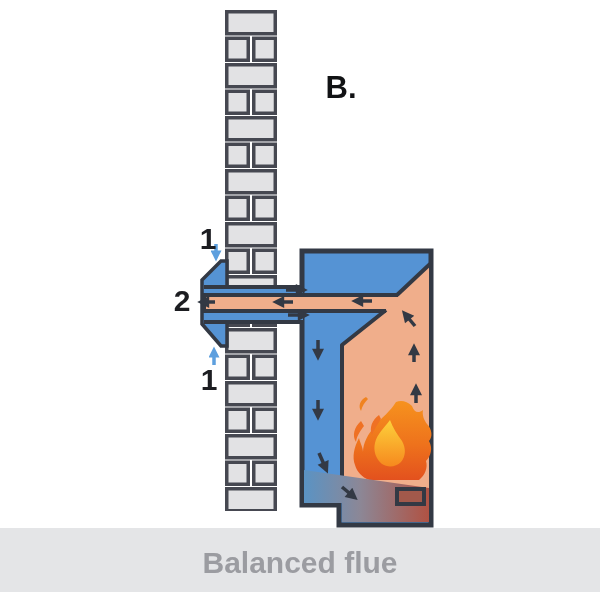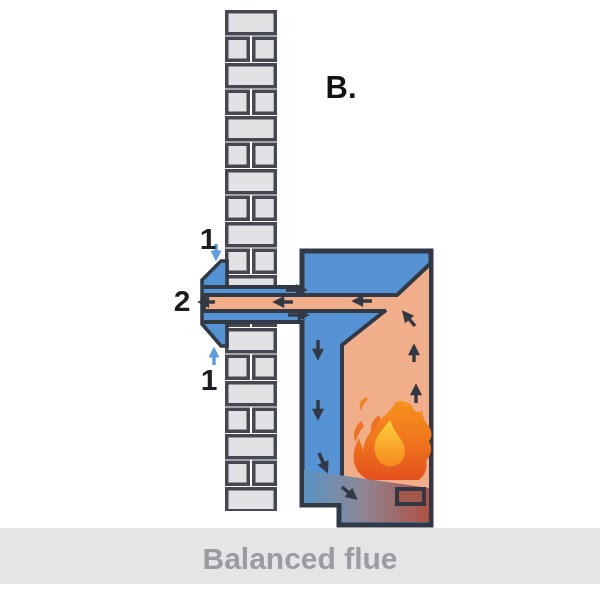--- a/index.html
+++ b/index.html
@@ -5,21 +5,21 @@
   html,body{margin:0;padding:0;}
   body{
     width:600px;height:600px;position:relative;background:#ffffff;
     font-family:"Liberation Sans","DejaVu Sans",sans-serif;overflow:hidden;
   }
   #stage{position:absolute;left:0;top:0;width:600px;height:600px;}
   svg text{font-family:"Liberation Sans","DejaVu Sans",sans-serif;}
   .callout{font-size:30px;font-weight:bold;fill:#1c1d21;}
   .variant{font-size:31px;font-weight:bold;fill:#111214;}
   .caption-bar{
-    position:absolute;left:0;top:528px;width:600px;height:56px;
+    position:absolute;left:0;top:528px;width:600px;height:64px;
     background:#e4e5e7;display:flex;align-items:center;justify-content:center;
     padding-top:6px;box-sizing:border-box;
   }
   .caption-text{
     font-size:30px;font-weight:bold;color:#9b9ca1;letter-spacing:0px;
   }
 </style>
 </head>
 <body>
 

